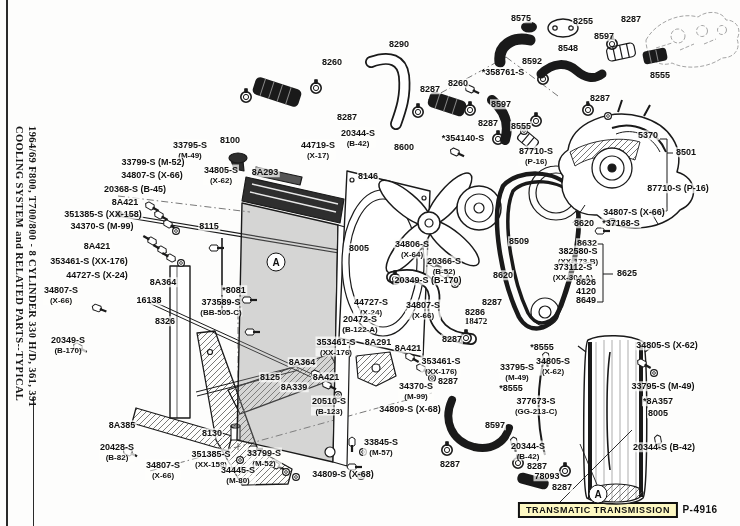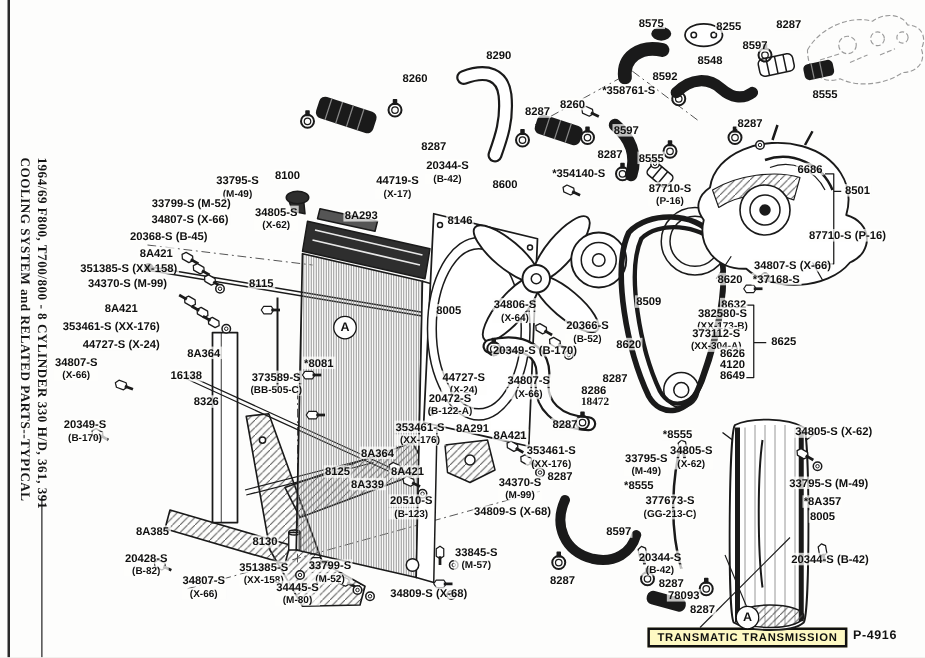--- a/index.html
+++ b/index.html
@@ -304,34 +304,34 @@
       <div class="plabel" style="left: 332px; top: 63px;"><span>8260</span></div>
       <div class="plabel" style="left: 503px; top: 73px;"><span>*358761-S</span></div>
       <div class="plabel" style="left: 660px; top: 76px;"><span>8555</span></div>
       <div class="plabel" style="left: 458px; top: 84px;"><span>8260</span></div>
       <div class="plabel" style="left: 430px; top: 90px;"><span>8287</span></div>
       <div class="plabel" style="left: 600px; top: 99px;"><span>8287</span></div>
       <div class="plabel" style="left: 501px; top: 105px;"><span>8597</span></div>
       <div class="plabel" style="left: 347px; top: 118px;"><span>8287</span></div>
       <div class="plabel" style="left: 488px; top: 124px;"><span>8287</span></div>
       <div class="plabel" style="left: 521px; top: 127px;"><span>8555</span></div>
-      <div class="plabel" style="left: 648px; top: 136px;"><span>6686</span></div>
+      <div class="plabel" style="left: 648px; top: 136px;"><span>5370</span></div>
       <div class="plabel" style="left: 230px; top: 141px;"><span>8100</span></div>
       <div class="plabel" style="left: 358px; top: 138px;"><span>20344-S</span><span class="sub">(B-42)</span></div>
       <div class="plabel" style="left: 463px; top: 139px;"><span>*354140-S</span></div>
       <div class="plabel" style="left: 404px; top: 148px;"><span>8600</span></div>
       <div class="plabel" style="left: 318px; top: 150px;"><span>44719-S</span><span class="sub">(X-17)</span></div>
       <div class="plabel" style="left: 190px; top: 150px;"><span>33795-S</span><span class="sub">(M-49)</span></div>
       <div class="plabel" style="left: 536px; top: 156px;"><span>87710-S</span><span class="sub">(P-16)</span></div>
       <div class="plabel" style="left: 686px; top: 153px;"><span>8501</span></div>
       <div class="plabel" style="left: 153px; top: 163px;"><span>33799-S (M-52)</span></div>
       <div class="plabel" style="left: 368px; top: 177px;"><span>8146</span></div>
       <div class="plabel" style="left: 152px; top: 176px;"><span>34807-S (X-66)</span></div>
       <div class="plabel" style="left: 221px; top: 175px;"><span>34805-S</span><span class="sub">(X-62)</span></div>
-      <div class="plabel" style="left: 265px; top: 173px; margin-left: 24px;"><span>8A293</span></div>
+      <div class="plabel" style="left: 265px; top: 173px;"><span>8A293</span></div>
       <div class="plabel" style="left: 678px; top: 189px;"><span>87710-S (P-16)</span></div>
       <div class="plabel" style="left: 135px; top: 190px;"><span>20368-S (B-45)</span></div>
       <div class="plabel" style="left: 125px; top: 203px;"><span>8A421</span></div>
       <div class="plabel" style="left: 103px; top: 215px;"><span>351385-S (XX-158)</span></div>
       <div class="plabel" style="left: 634px; top: 213px;"><span>34807-S (X-66)</span></div>
       <div class="plabel" style="left: 102px; top: 227px;"><span>34370-S (M-99)</span></div>
       <div class="plabel" style="left: 209px; top: 227px;"><span>8115</span></div>
       <div class="plabel" style="left: 621px; top: 224px;"><span>*37168-S</span></div>
       <div class="plabel" style="left: 584px; top: 224px;"><span>8620</span></div>
       <div class="plabel" style="left: 519px; top: 242px;"><span>8509</span></div>
@@ -339,27 +339,27 @@
       <div class="plabel" style="left: 412px; top: 249px;"><span>34806-S</span><span class="sub">(X-64)</span></div>
       <div class="plabel" style="left: 359px; top: 249px;"><span>8005</span></div>
       <div class="plabel" style="left: 587px; top: 244px;"><span>8632</span></div>
       <div class="plabel" style="left: 578px; top: 256px;"><span>382580-S</span><span class="sub">(XX-173-B)</span></div>
       <div class="plabel" style="left: 573px; top: 272px;"><span>373112-S</span><span class="sub">(XX-304-A)</span></div>
       <div class="plabel" style="left: 586px; top: 283px;"><span>8626</span></div>
       <div class="plabel" style="left: 586px; top: 292px;"><span>4120</span></div>
       <div class="plabel" style="left: 586px; top: 301px;"><span>8649</span></div>
       <div class="plabel" style="left: 627px; top: 274px;"><span>8625</span></div>
       <div class="plabel" style="left: 89px; top: 262px;"><span>353461-S (XX-176)</span></div>
-      <div class="plabel" style="left: 444px; top: 266px; margin-left: 26px;"><span>20366-S</span><span class="sub">(B-52)</span></div>
+      <div class="plabel" style="left: 444px; top: 266px;"><span>20366-S</span><span class="sub">(B-52)</span></div>
       <div class="plabel" style="left: 97px; top: 276px;"><span>44727-S (X-24)</span></div>
       <div class="plabel" style="left: 503px; top: 276px;"><span>8620</span></div>
       <div class="plabel" style="left: 428px; top: 281px;"><span>20349-S (B-170)</span></div>
       <div class="plabel" style="left: 163px; top: 283px;"><span>8A364</span></div>
       <div class="plabel" style="left: 61px; top: 295px;"><span>34807-S</span><span class="sub">(X-66)</span></div>
-      <div class="plabel" style="left: 234px; top: 291px; margin-left: 21px;"><span>*8081</span></div>
+      <div class="plabel" style="left: 234px; top: 291px;"><span>*8081</span></div>
       <div class="plabel" style="left: 149px; top: 301px;"><span>16138</span></div>
       <div class="plabel" style="left: 492px; top: 303px;"><span>8287</span></div>
       <div class="plabel" style="left: 371px; top: 307px;"><span>44727-S</span><span class="sub">(X-24)</span></div>
       <div class="plabel" style="left: 221px; top: 307px;"><span>373589-S</span><span class="sub">(BB-505-C)</span></div>
       <div class="plabel" style="left: 423px; top: 310px;"><span>34807-S</span><span class="sub">(X-66)</span></div>
       <div class="plabel" style="left: 475px; top: 313px;"><span>8286</span></div>
       <div class="plabel" style="left: 476px; top: 322px; font-family: Liberation Serif, serif;"><span>18472</span></div>
       <div class="plabel" style="left: 165px; top: 322px;"><span>8326</span></div>
       <div class="plabel" style="left: 360px; top: 324px;"><span>20472-S</span><span class="sub">(B-122-A)</span></div>
       <div class="plabel" style="left: 452px; top: 340px;"><span>8287</span></div>

